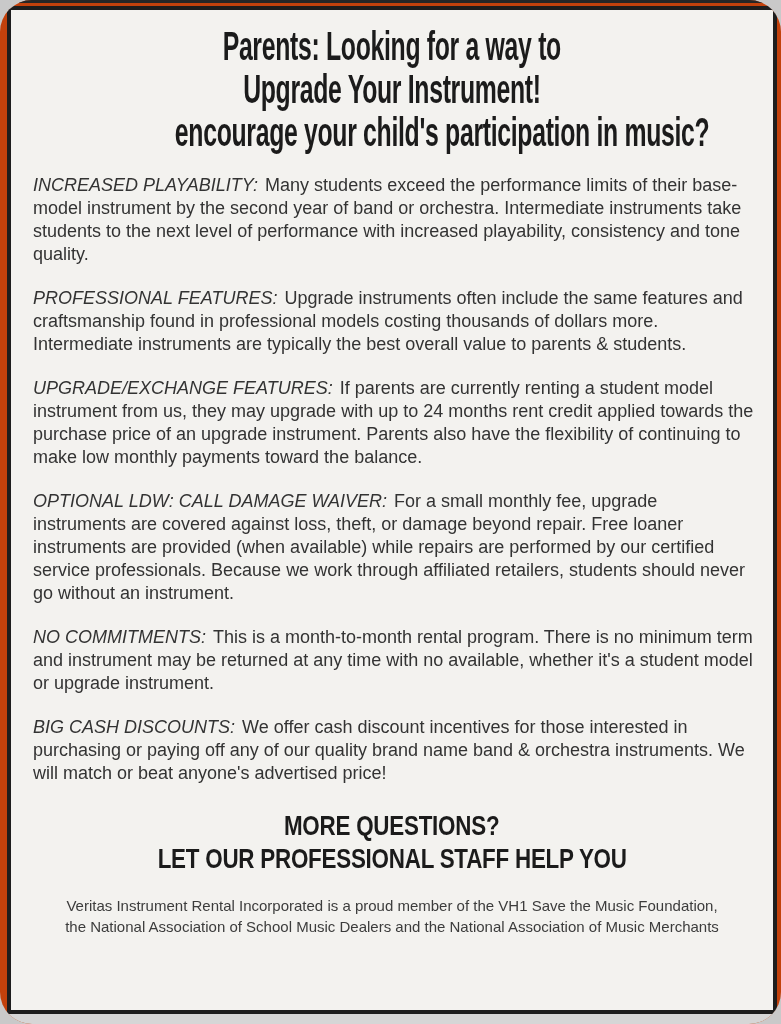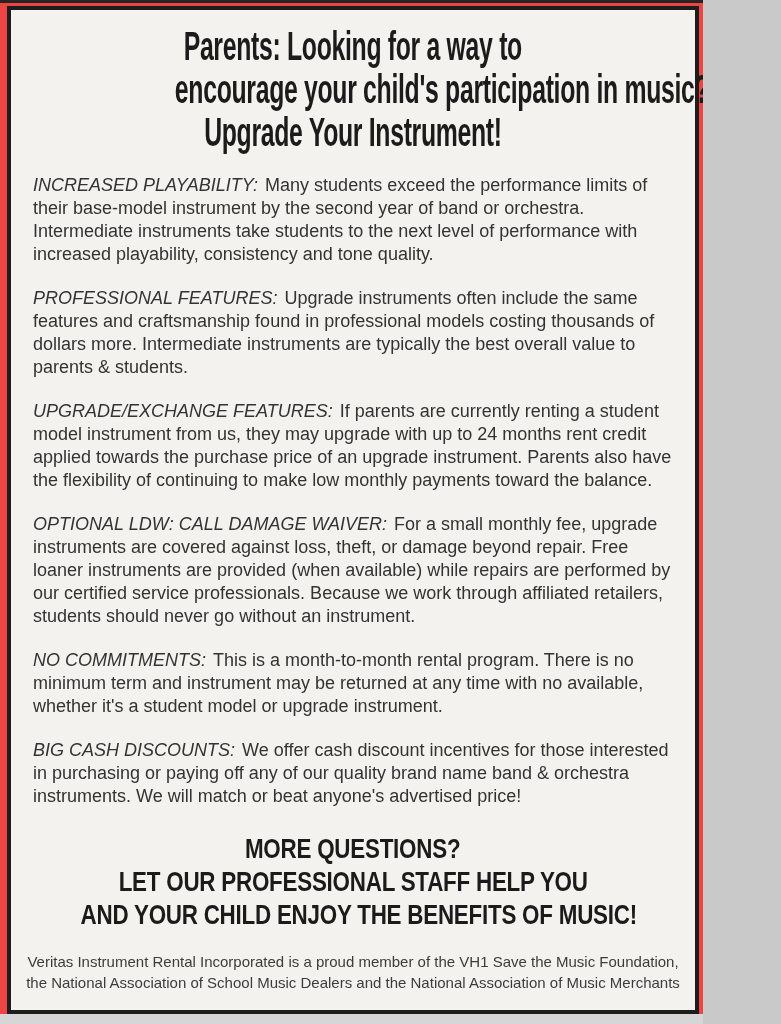--- a/index.html
+++ b/index.html
@@ -1,18 +1,18 @@
 <!DOCTYPE html>
 <html><head>
 <meta charset="utf-8">
 <style>
   html,body{margin:0;padding:0;background:#c9c9c9;}
   .photo{
-    position:relative;width:703px;height:1024px;overflow:hidden;
-    background:#ef4444;font-family:"Liberation Sans",sans-serif;
+    position:relative;width:781px;height:1024px;overflow:hidden;
+    background:#c2410c;font-family:"Liberation Sans",sans-serif;border-radius:32px;
   }
   .top-edge{position:absolute;top:0;left:0;right:0;height:3px;background:#262626;}
   .bottom-strip{position:absolute;bottom:0;left:0;right:0;height:10px;background:#d6d6d6;}
   .frame{
     position:absolute;top:6px;left:7px;right:4px;bottom:10px;
     border:4px solid #1d1d1d;background:#f3f2ef;
   }
   .headline{
     margin-top:15px;text-align:center;color:#1b1b1b;
     font-weight:bold;font-size:40px;line-height:43px;
@@ -41,22 +41,22 @@
 <body>
 
 <div class="photo">
   <div class="top-edge"></div>
   <div class="bottom-strip"></div>
 
   <div class="frame">
 
     <div class="headline">
       <div><span class="cond">Parents: Looking for a way to</span></div>
+      <div><span class="cond">Upgrade Your Instrument!</span></div>
       <div><span class="cond">encourage your child's participation in music?</span></div>
-      <div><span class="cond">Upgrade Your Instrument!</span></div>
     </div>
 
     <div class="bodycopy">
       <p>
         <em>INCREASED PLAYABILITY:</em><span>Many students exceed the performance limits of their base-model instrument by the second year of band or orchestra. Intermediate instruments take students to the next level of performance with increased playability, consistency and tone quality.</span>
       </p>
       <p>
         <em>PROFESSIONAL FEATURES:</em><span>Upgrade instruments often include the same features and craftsmanship found in professional models costing thousands of dollars more. Intermediate instruments are typically the best overall value to parents &amp; students.</span>
       </p>
       <p>
@@ -69,21 +69,20 @@
         <em>NO COMMITMENTS:</em><span>This is a month-to-month rental program. There is no minimum term and instrument may be returned at any time with no available, whether it's a student model or upgrade instrument.</span>
       </p>
       <p>
         <em>BIG CASH DISCOUNTS:</em><span>We offer cash discount incentives for those interested in purchasing or paying off any of our quality brand name band &amp; orchestra instruments. We will match or beat anyone's advertised price!</span>
       </p>
     </div>
 
     <div class="cta">
       <div><span class="cond">MORE QUESTIONS?</span></div>
       <div><span class="cond">LET OUR PROFESSIONAL STAFF HELP YOU</span></div>
-      <div><span class="cond">AND YOUR CHILD ENJOY THE BENEFITS OF MUSIC!</span></div>
     </div>
 
     <div class="footnote">
       <div>Veritas Instrument Rental Incorporated is a proud member of the VH1 Save the Music Foundation,</div>
       <div>the National Association of School Music Dealers and the National Association of Music Merchants</div>
     </div>
 
   </div>
 </div>
 

